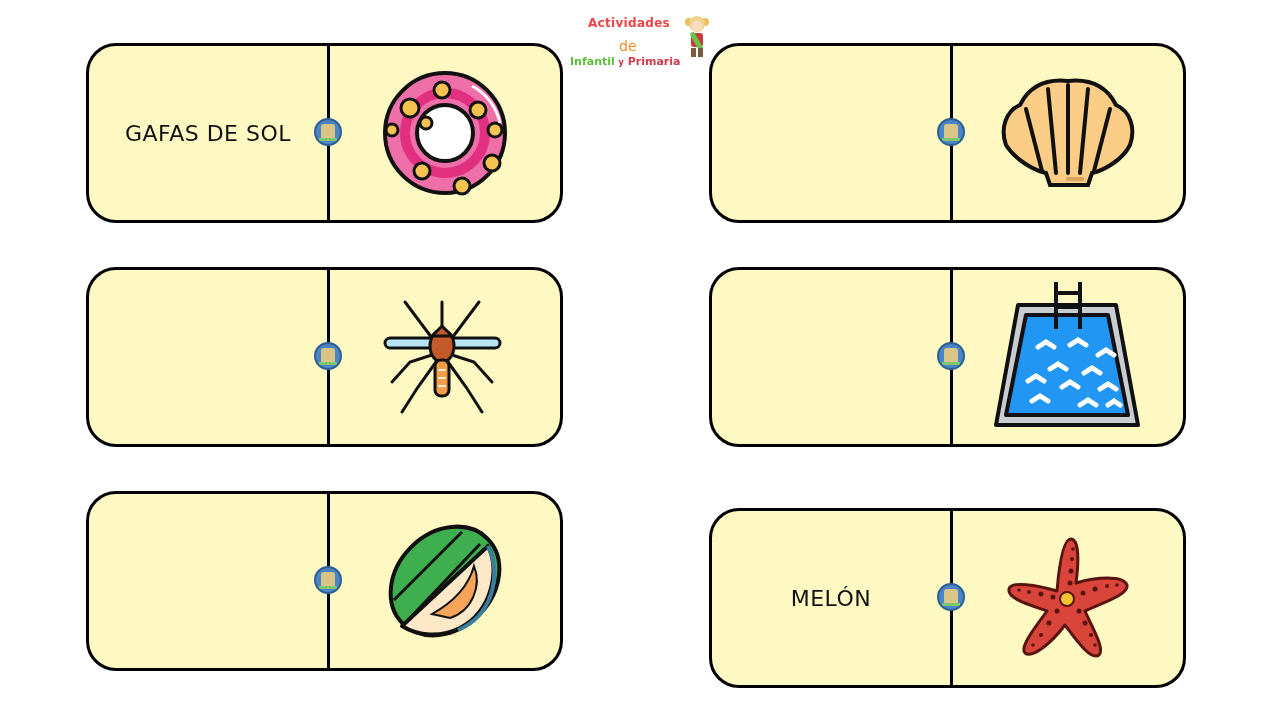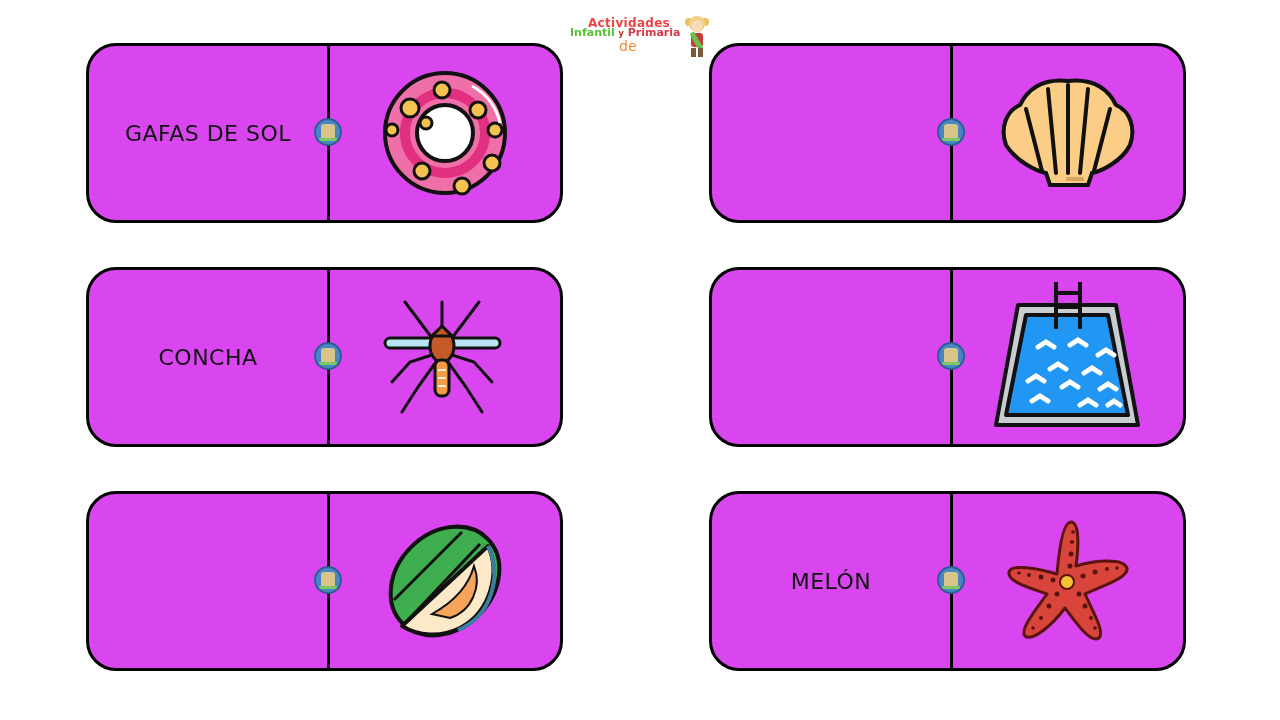--- a/index.html
+++ b/index.html
@@ -1,25 +1,25 @@
 <!DOCTYPE html>
 <html><head>
 <meta charset="utf-8">
 <style>
   html, body { margin:0; padding:0; }
   body { width:1280px; height:720px; background:#ffffff; position:relative; overflow:hidden; font-family:"DejaVu Sans", sans-serif; }
   .logo { position:absolute; left:566px; top:14px; width:146px; height:46px; }
   .logo .l1 { position:absolute; left:22px; top:2px; font-weight:bold; font-size:12px; color:#ef4444; letter-spacing:0.3px; }
   .logo .l2 { position:absolute; left:53px; top:24px; font-weight:normal; font-size:14px; color:#f08a2a; }
-  .logo .l3 { position:absolute; left:4px; top:12px; font-weight:bold; font-size:11px; white-space:nowrap; }
+  .logo .l3 { position:absolute; left:4px; top:41px; font-weight:bold; font-size:11px; white-space:nowrap; }
   .logo .l3 .g { color:#5cbf3a; }
   .logo .l3 .y { color:#c03030; font-size:8px; }
   .logo .l3 .r { color:#d33a4a; }
   .logo .girl { position:absolute; left:116px; top:0; width:30px; height:46px; }
-  .card { position:absolute; width:477px; height:180px; border:3.5px solid #000; border-radius:30px; box-sizing:border-box; background:#d946ef; }
+  .card { position:absolute; width:477px; height:180px; border:3.5px solid #000; border-radius:30px; box-sizing:border-box; background:#fef9c3; }
   .card .divider { position:absolute; left:238px; top:0; bottom:0; width:3px; background:#000; }
   .card .word { position:absolute; left:0; top:0; width:238px; height:100%; display:flex; align-items:center; justify-content:center; font-size:22px; color:#111; letter-spacing:0.5px; font-family:"DejaVu Sans", sans-serif; }
   .card .badge { position:absolute; left:225px; top:72px; width:28px; height:28px; border-radius:50%; background:#4a86c5; border:2px solid #2c5f98; box-sizing:border-box; overflow:hidden; }
   .card .badge .inner { position:absolute; left:5px; top:4px; width:14px; height:16px; background:#d9c48a; border-radius:3px; }
   .card .badge .stripe { position:absolute; left:3px; top:18px; width:18px; height:3px; background:#7ec86a; }
   .card .pic { position:absolute; left:241px; top:0; right:0; height:100%; display:flex; align-items:center; justify-content:center; }
   .card .pic svg { display:block; }
 </style>
 </head>
 <body>
@@ -83,21 +83,20 @@
           <path d="M90 16 L82 100"></path>
         <path d="M28 36 L44 98"></path>
           <path d="M112 36 L96 98"></path>
       </g>
       <path d="M68 106 L86 106" stroke="#d9a55e" stroke-width="4"></path>
     </svg>
   </div>
 </div>
 
 <div class="card" style="left:86px;top:267px;">
-  <div class="word">CONCHA</div>
   <div class="divider"></div>
   <div class="badge">
       <div class="inner"></div>
       <div class="stripe"></div>
     </div>
   <div class="pic">
     <svg width="130" height="130" viewBox="0 0 130 130">
       <g stroke="#111" stroke-width="3" fill="none" stroke-linecap="round">
         <path d="M62 40 L62 10"></path>
         <path d="M55 50 L40 30 L25 10"></path>
@@ -166,21 +165,21 @@
       <path d="M52 98 C70 88 88 72 94 50 C102 70 92 95 70 102 Z" fill="#f5a45a" stroke="#111" stroke-width="2"></path>
       <g stroke="#111" stroke-width="3" fill="none">
           <path d="M14 84 L82 16"></path>
           <path d="M30 102 L100 28"></path>
         </g>
       <path d="M108 30 C122 60 112 100 78 114" stroke="#3a7fa0" stroke-width="4" fill="none"></path>
     </svg>
   </div>
 </div>
 
-<div class="card" style="left:709px;top:491px;">
+<div class="card" style="left:709px;top:508px;">
   <div class="word">MELÓN</div>
   <div class="divider"></div>
   <div class="badge">
       <div class="inner"></div>
       <div class="stripe"></div>
     </div>
   <div class="pic">
     <svg width="135" height="135" viewBox="0 0 135 135">
       <path d="M70 8 C78 8 78 30 75 52 C95 46 122 44 126 54 C128 64 100 72 84 80 C92 98 104 118 98 124 C90 130 76 110 64 94 C52 110 32 128 24 122 C18 116 36 94 46 80 C30 74 6 68 8 58 C10 50 36 54 56 60 C58 36 62 8 70 8 Z" fill="#d9453a" stroke="#5a1410" stroke-width="3" stroke-linejoin="round"></path>
       <circle cx="66" cy="68" r="7" fill="#f2c230" stroke="#5a1410" stroke-width="2"></circle>

